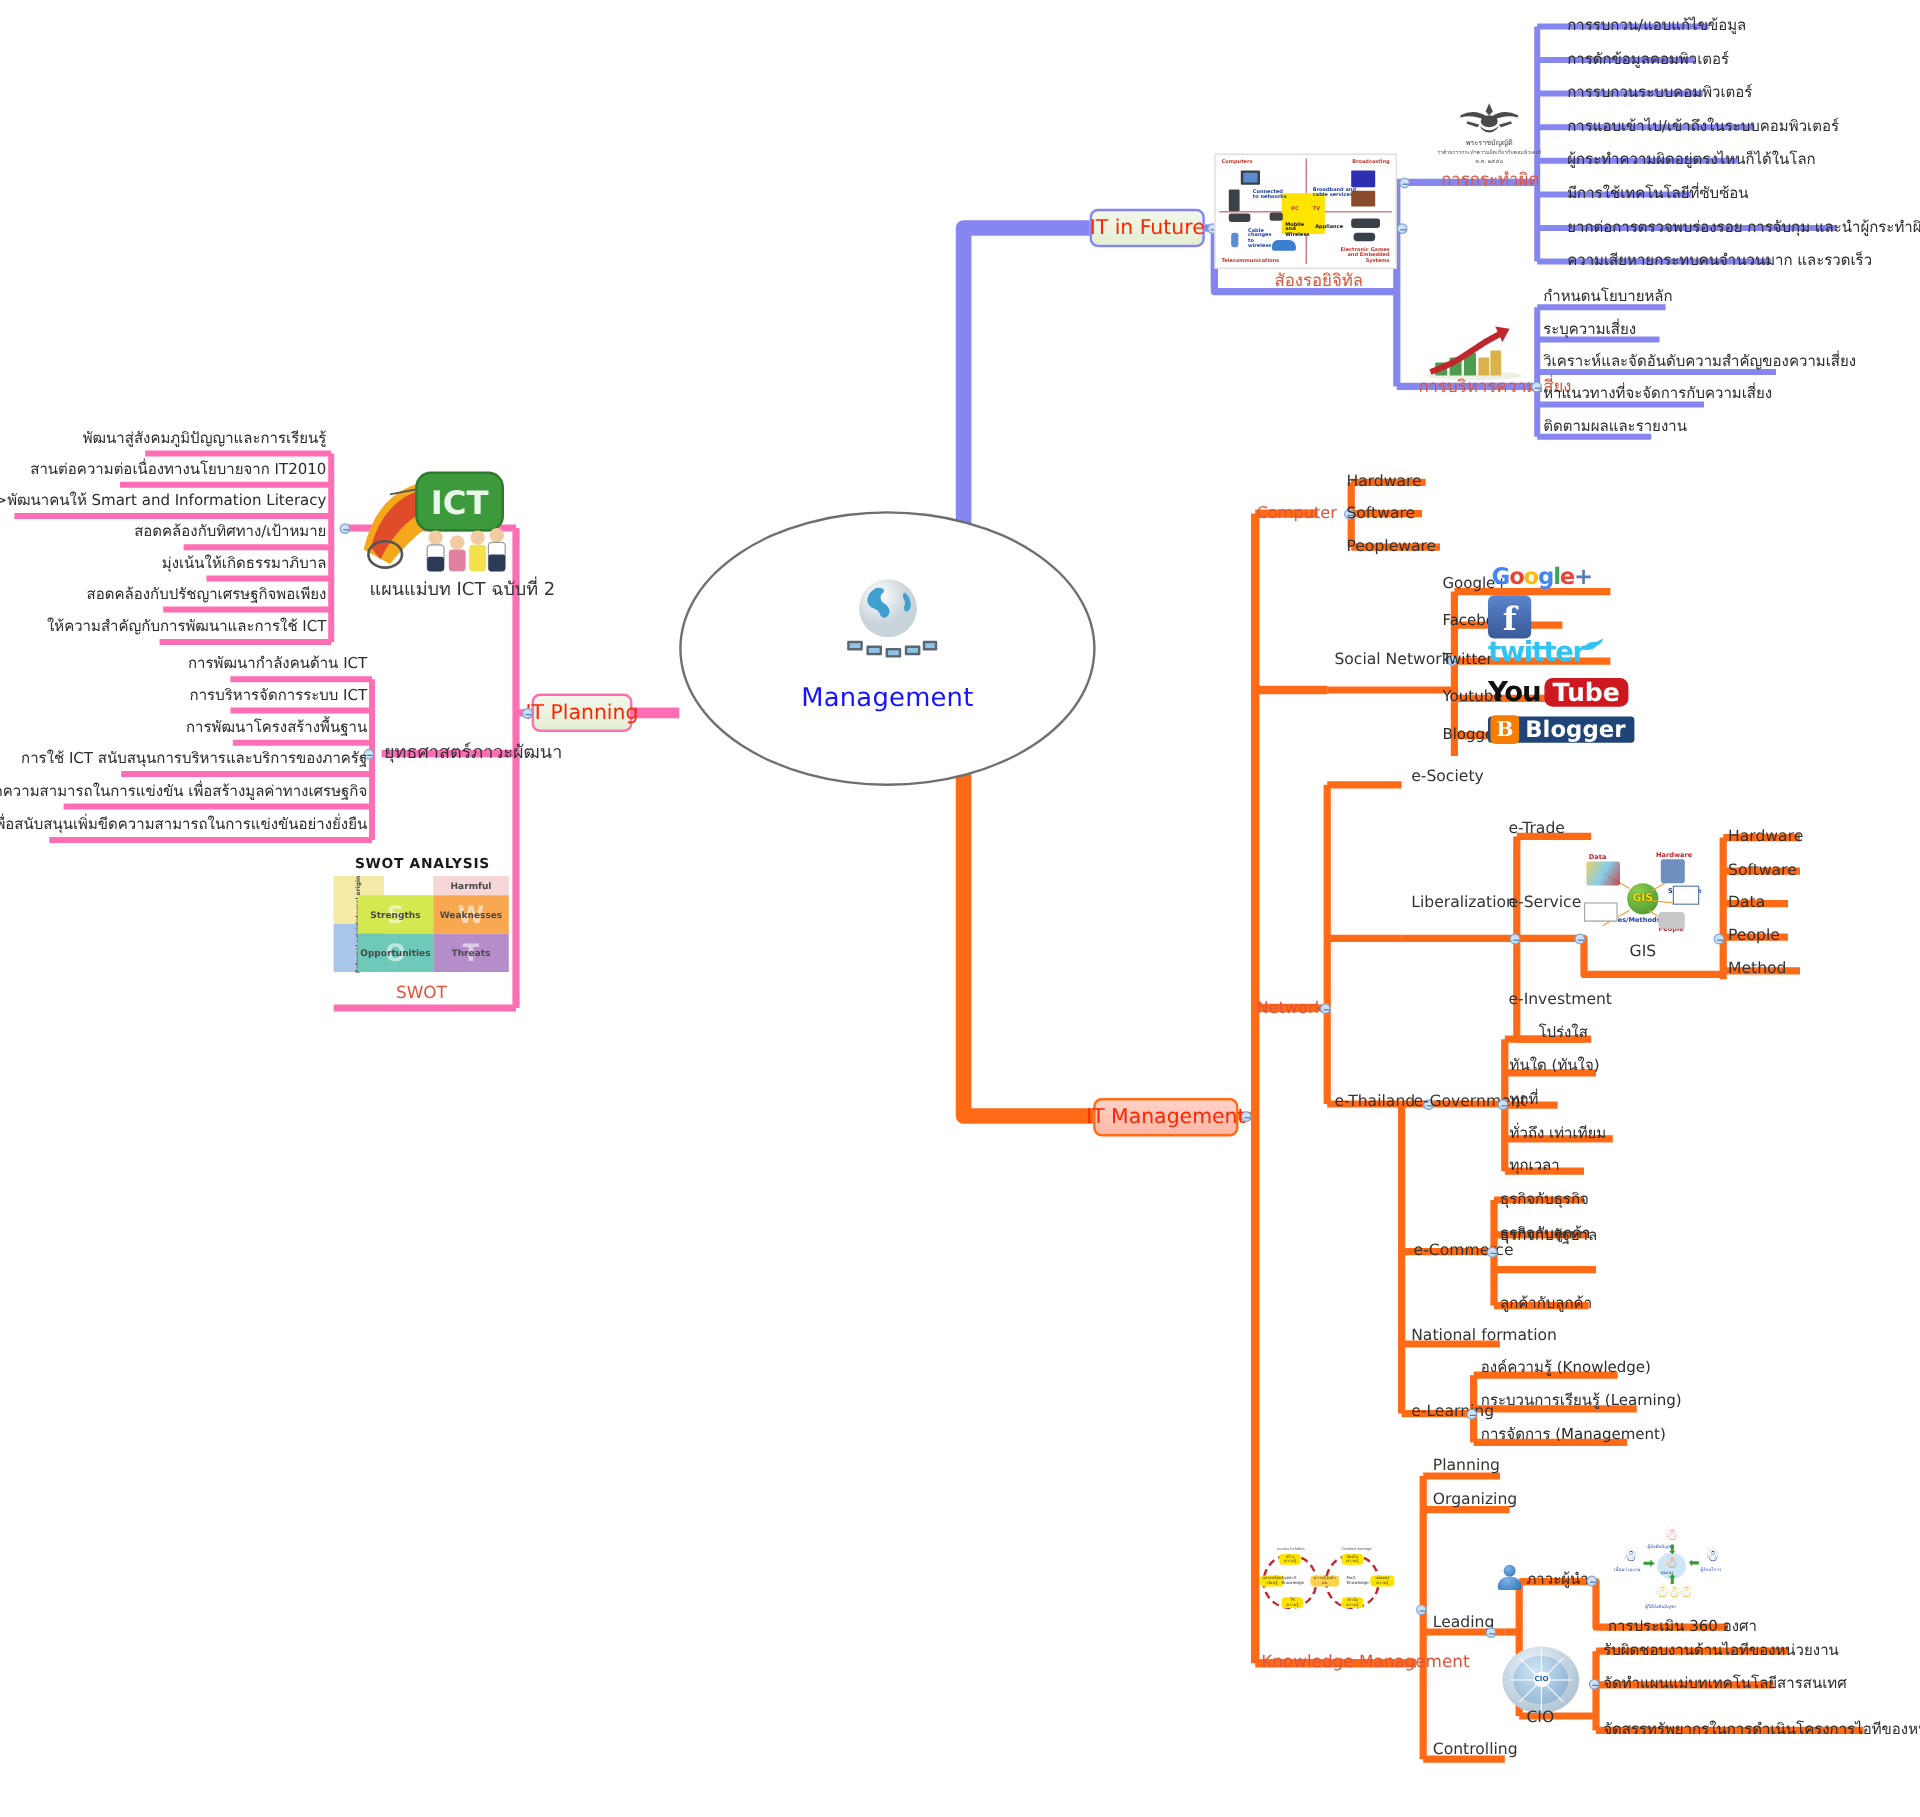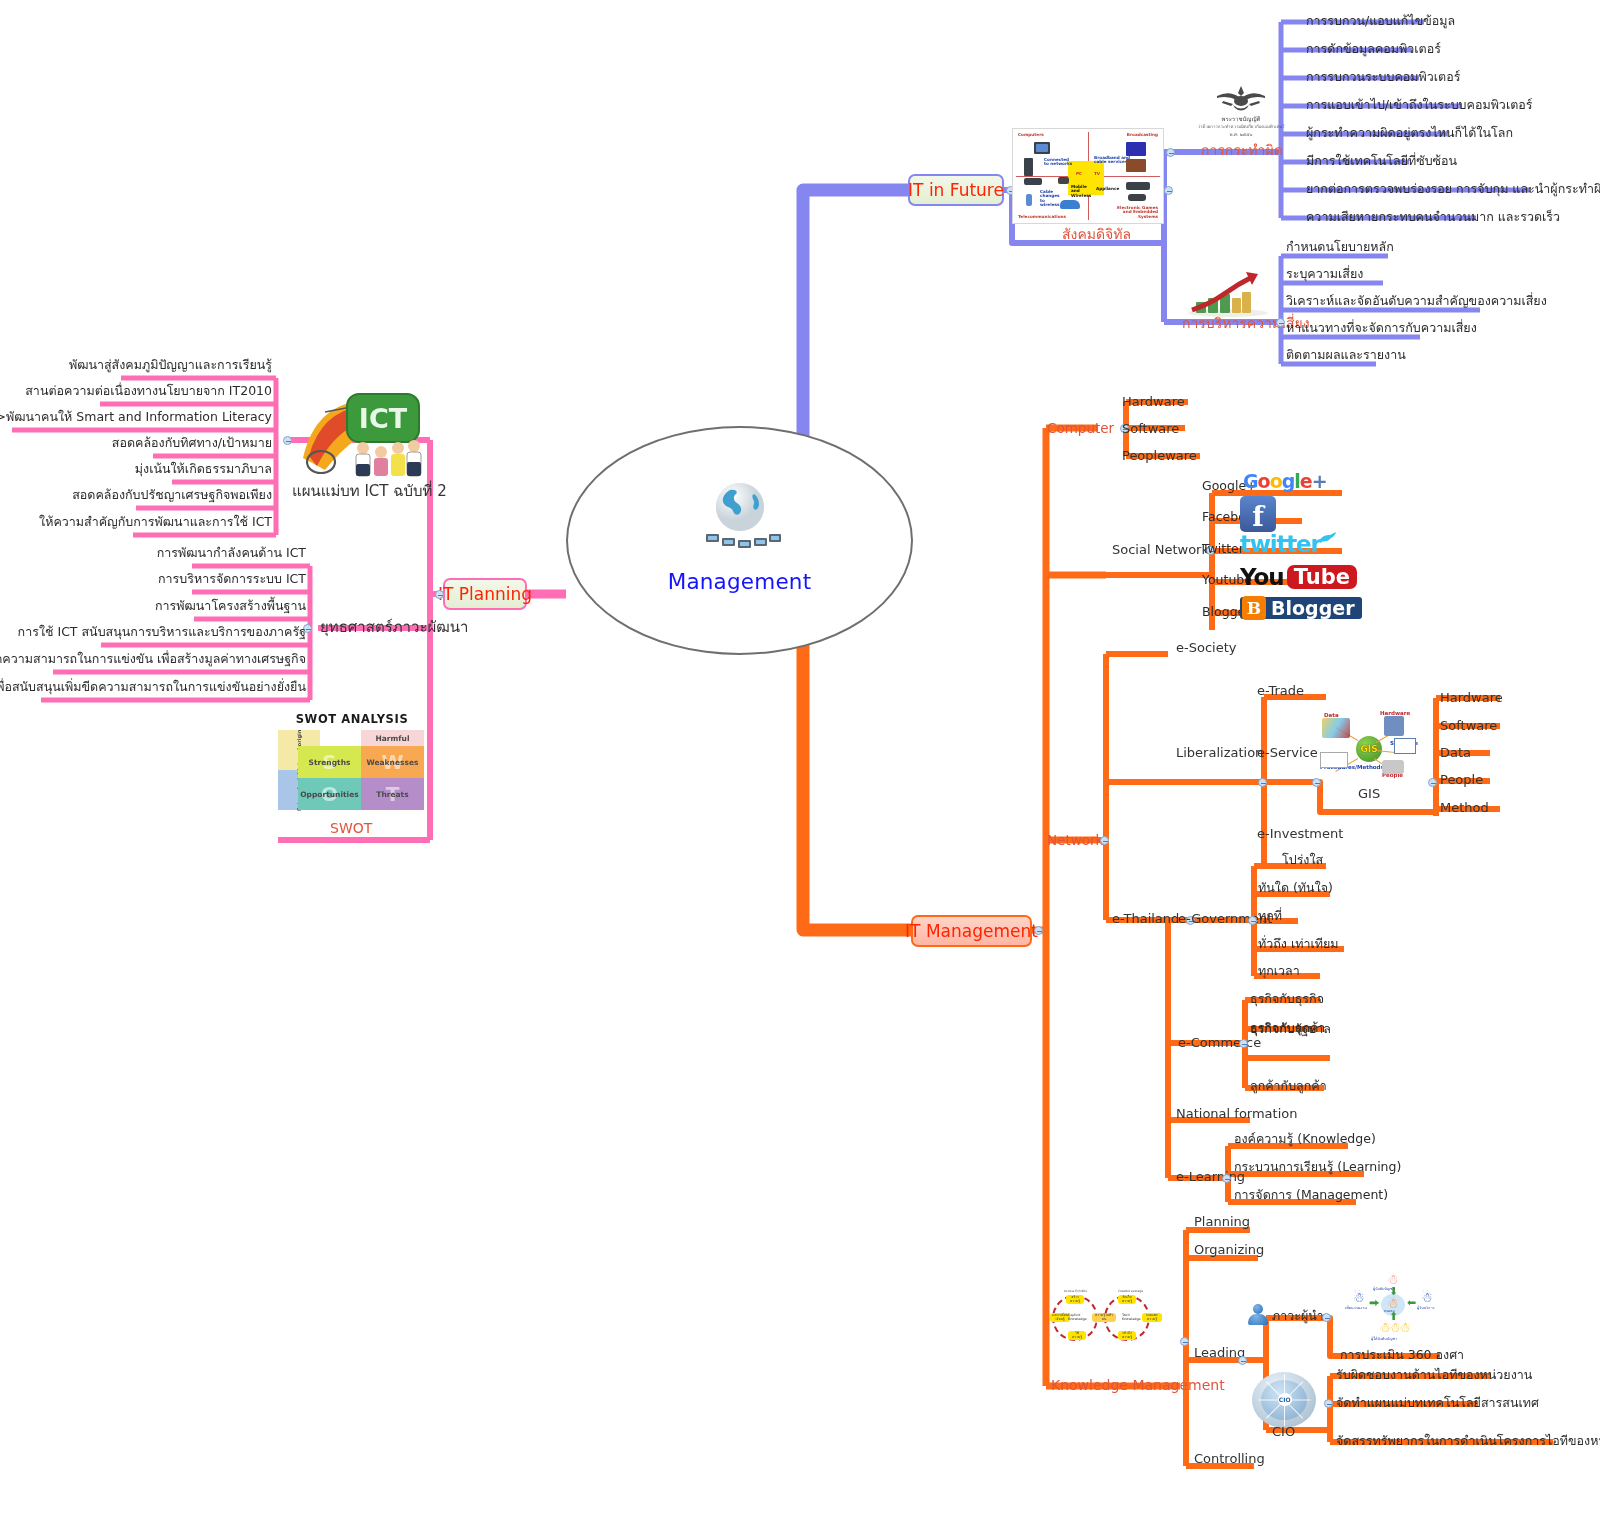--- a/index.html
+++ b/index.html
@@ -361,21 +361,21 @@
     <div class="ds-shape ds-dark" style="left:8px;top:46px;width:18px;height:7px;border-radius:2px"></div>
     <div class="ds-shape ds-scr" style="left:10px;top:62px;width:6px;height:12px;border-radius:2px"></div>
     <div class="ds-shape" style="left:42px;top:45px;width:11px;height:7px;background:#444;border-radius:2px"></div>
     <div class="ds-shape" style="left:44px;top:68px;width:20px;height:9px;background:#3b7fd0;border-radius:5px 6px 2px 2px"></div>
     <div class="ds-shape" style="right:14px;top:10px;width:20px;height:14px;background:#2b2fb0"></div>
     <div class="ds-shape" style="right:14px;top:27px;width:20px;height:13px;background:#8a4b2a"></div>
     <div class="ds-shape ds-dark" style="right:10px;top:50px;width:24px;height:8px;border-radius:2px"></div>
     <div class="ds-shape ds-dark" style="right:14px;top:62px;width:18px;height:7px;border-radius:3px"></div>
   </div>
 </div>
-<div class="leaf cap" style="left:1062px;top:226px">สังคมดิจิทัล</div>
+<div class="leaf cap" style="left:1062px;top:226px">สัองรอยิจิทัล</div>
 <div class="dot" style="left:1164px;top:186px"></div>
 
 <div class="pic pic-decree">
   <svg class="garuda" width="56" height="30" viewBox="0 0 56 30">
     <g fill="#4a4a4a">
       <path d="M28 2 L31 9 L28 12 L25 9 Z"></path>
       <path d="M4 12 Q16 6 26 13 L24 16 Q14 11 4 14 Z"></path>
       <path d="M52 12 Q40 6 30 13 L32 16 Q42 11 52 14 Z"></path>
       <ellipse cx="28" cy="17" rx="7" ry="5"></ellipse>
       <path d="M20 21 Q28 28 36 21 L34 24 Q28 29 22 24 Z"></path>
@@ -440,21 +440,21 @@
       <circle cx="86" cy="66" r="6" fill="#f3cba2"></circle>
           <rect x="79" y="72" width="14" height="18" rx="3" fill="#e07f9e"></rect>
       <circle cx="103" cy="62" r="6" fill="#f3cba2"></circle>
           <rect x="96" y="68" width="14" height="22" rx="3" fill="#f4e04a"></rect>
       <circle cx="119" cy="60" r="6" fill="#f3cba2"></circle>
           <rect x="112" y="66" width="14" height="24" rx="3" fill="#fff" stroke="#999"></rect>
       <rect x="112" y="76" width="14" height="14" rx="2" fill="#2b3a55"></rect>
     </g>
   </svg>
 </div>
-<div class="leaf" style="left:292px;top:482px;font-size:15px;color:#333">แผนแม่บท ICT ฉบับที่ 2</div>
+<div class="leaf" style="left:308px;top:482px;font-size:15px;color:#333">แผนแม่บท ICT ฉบับที่ 2</div>
 <div class="dot" style="left:283px;top:436px"></div>
 
 <div class="leaf thai r" style="left:272px;top:357px">พัฒนาสู่สังคมภูมิปัญญาและการเรียนรู้</div>
 <div class="leaf thai r" style="left:272px;top:383px">สานต่อความต่อเนื่องทางนโยบายจาก IT2010</div>
 <div class="leaf thai r" style="left:272px;top:409px">มุ่งแก้ไขจุดอ่อน &gt;&gt;พัฒนาคนให้ Smart and Information Literacy</div>
 <div class="leaf thai r" style="left:272px;top:435px">สอดคล้องกับทิศทาง/เป้าหมาย</div>
 <div class="leaf thai r" style="left:272px;top:461px">มุ่งเน้นให้เกิดธรรมาภิบาล</div>
 <div class="leaf thai r" style="left:272px;top:487px">สอดคล้องกับปรัชญาเศรษฐกิจพอเพียง</div>
 <div class="leaf thai r" style="left:272px;top:514px">ให้ความสำคัญกับการพัฒนาและการใช้ ICT</div>
 

